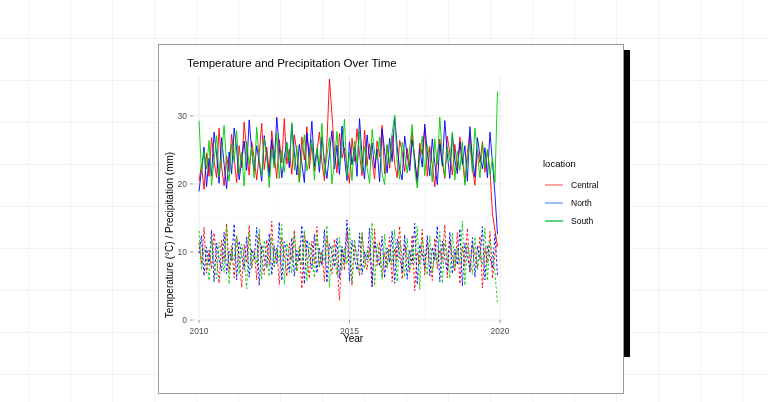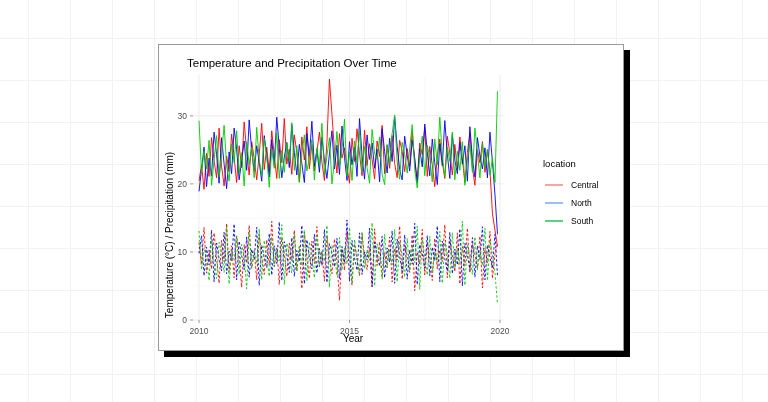--- a/index.html
+++ b/index.html
@@ -37,21 +37,21 @@
     width: 466px;
     height: 307px;
     background: #000000;
   }
 
   #plot-card {
     position: absolute;
     left: 158px;
     top: 44px;
     width: 466px;
-    height: 307px;
+    height: 350px;
     background: #ffffff;
     border: 1px solid #9a9a9a;
     box-sizing: border-box;
     overflow: hidden;
   }
 
   #chart-svg {
     display: block;
   }
 

